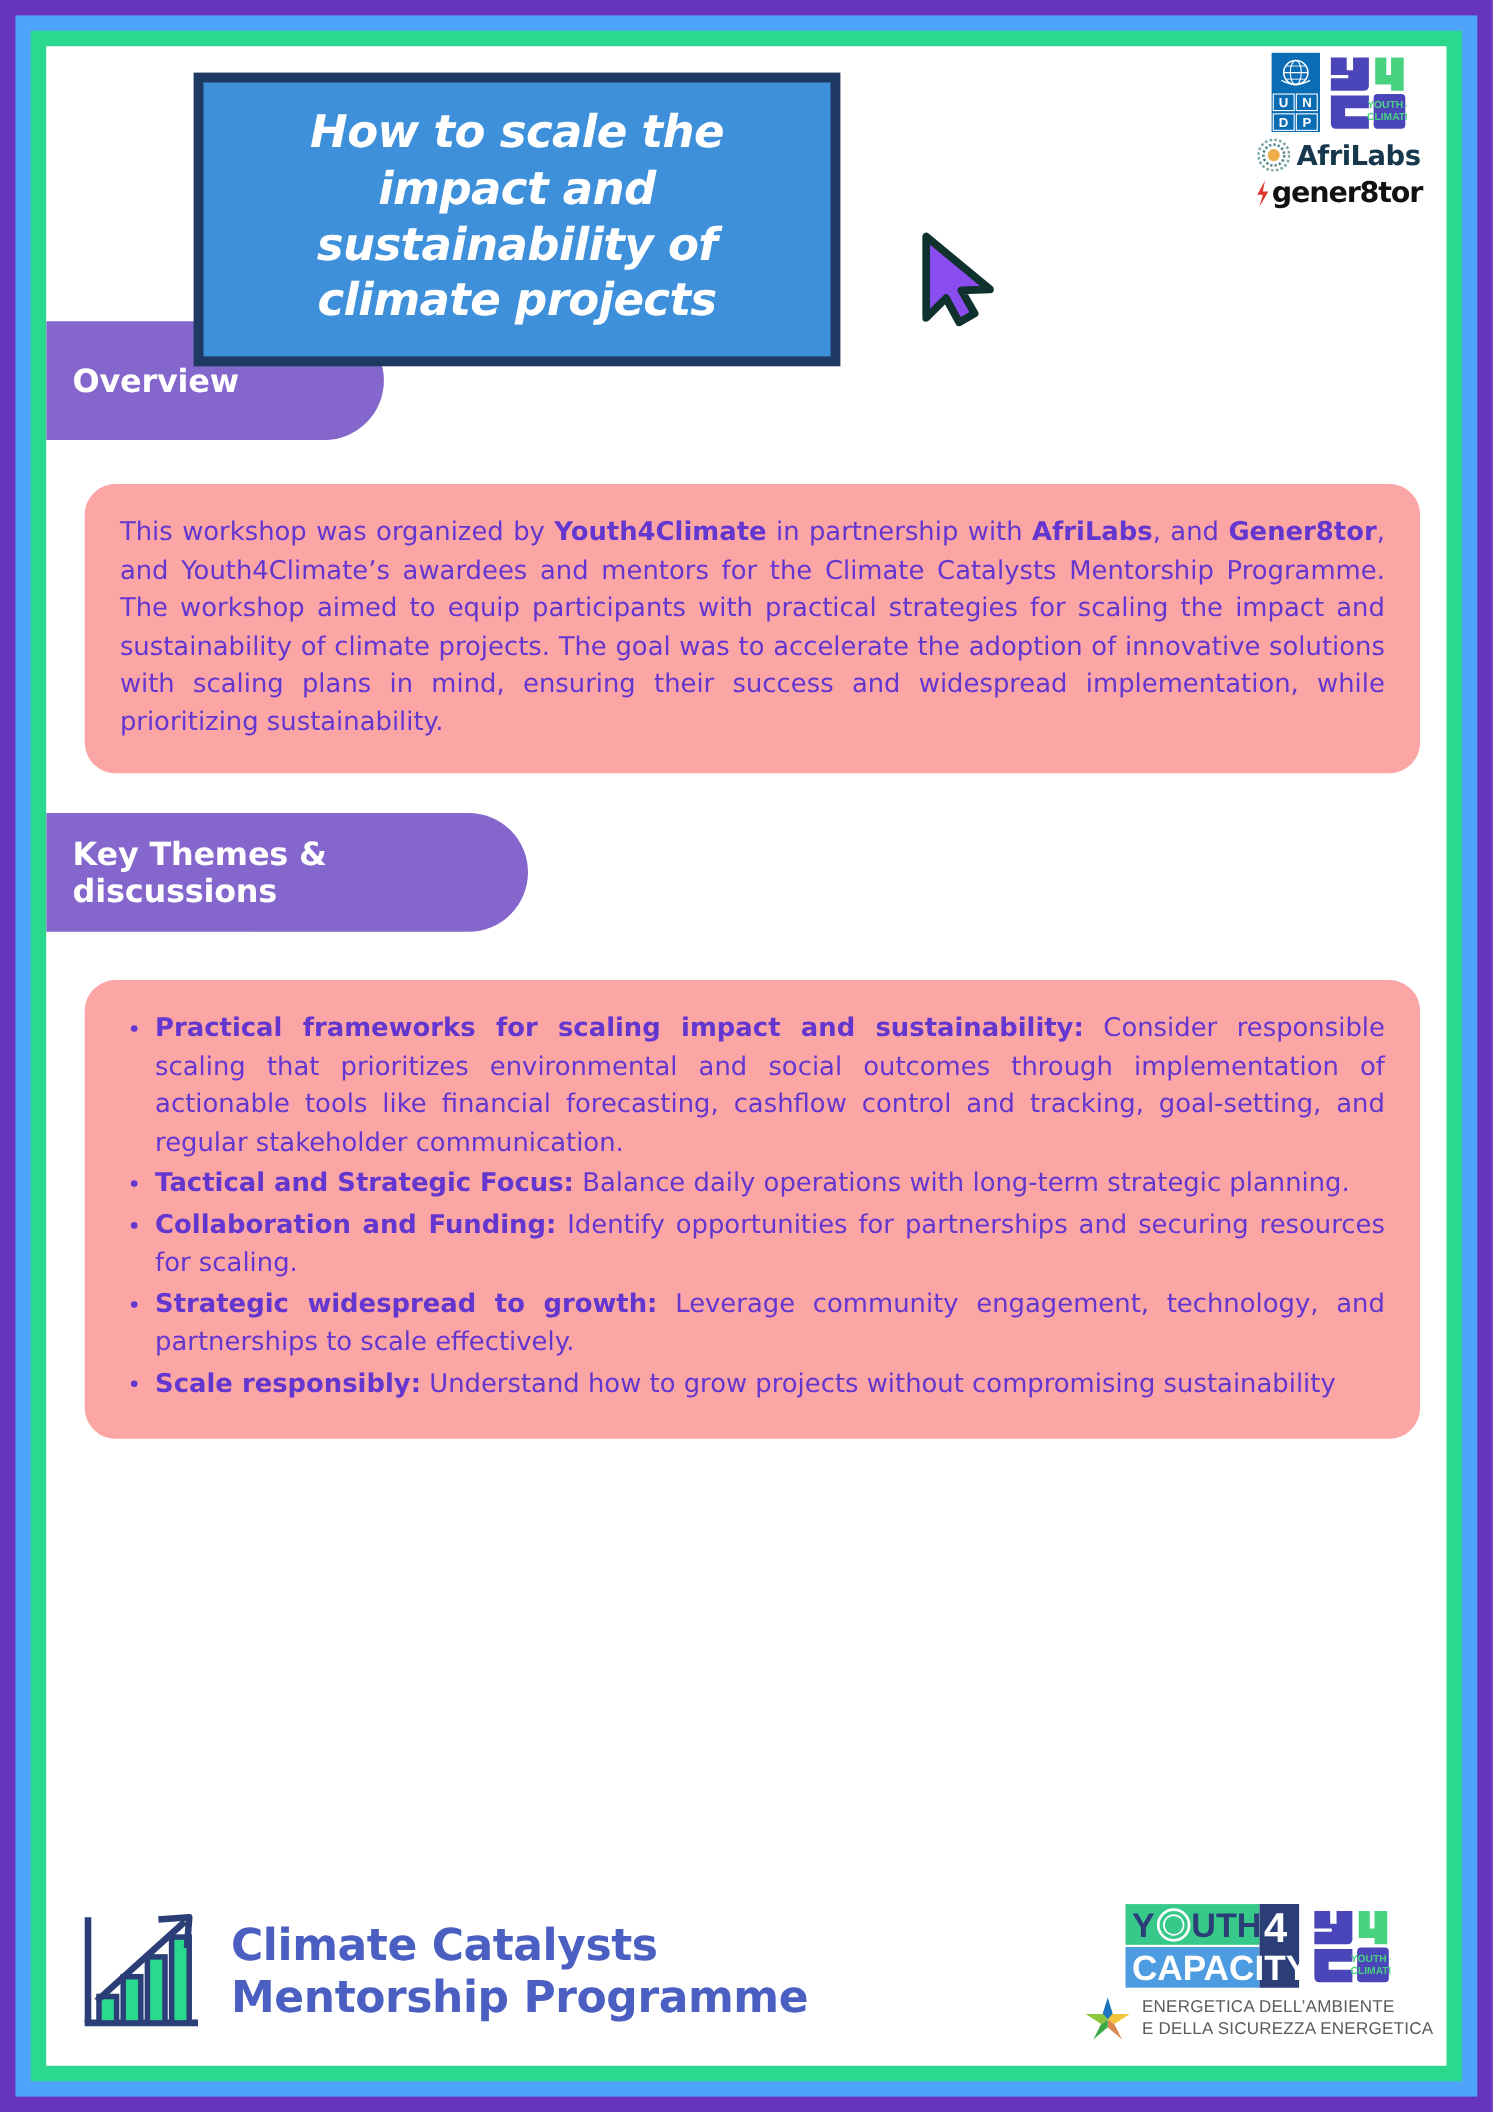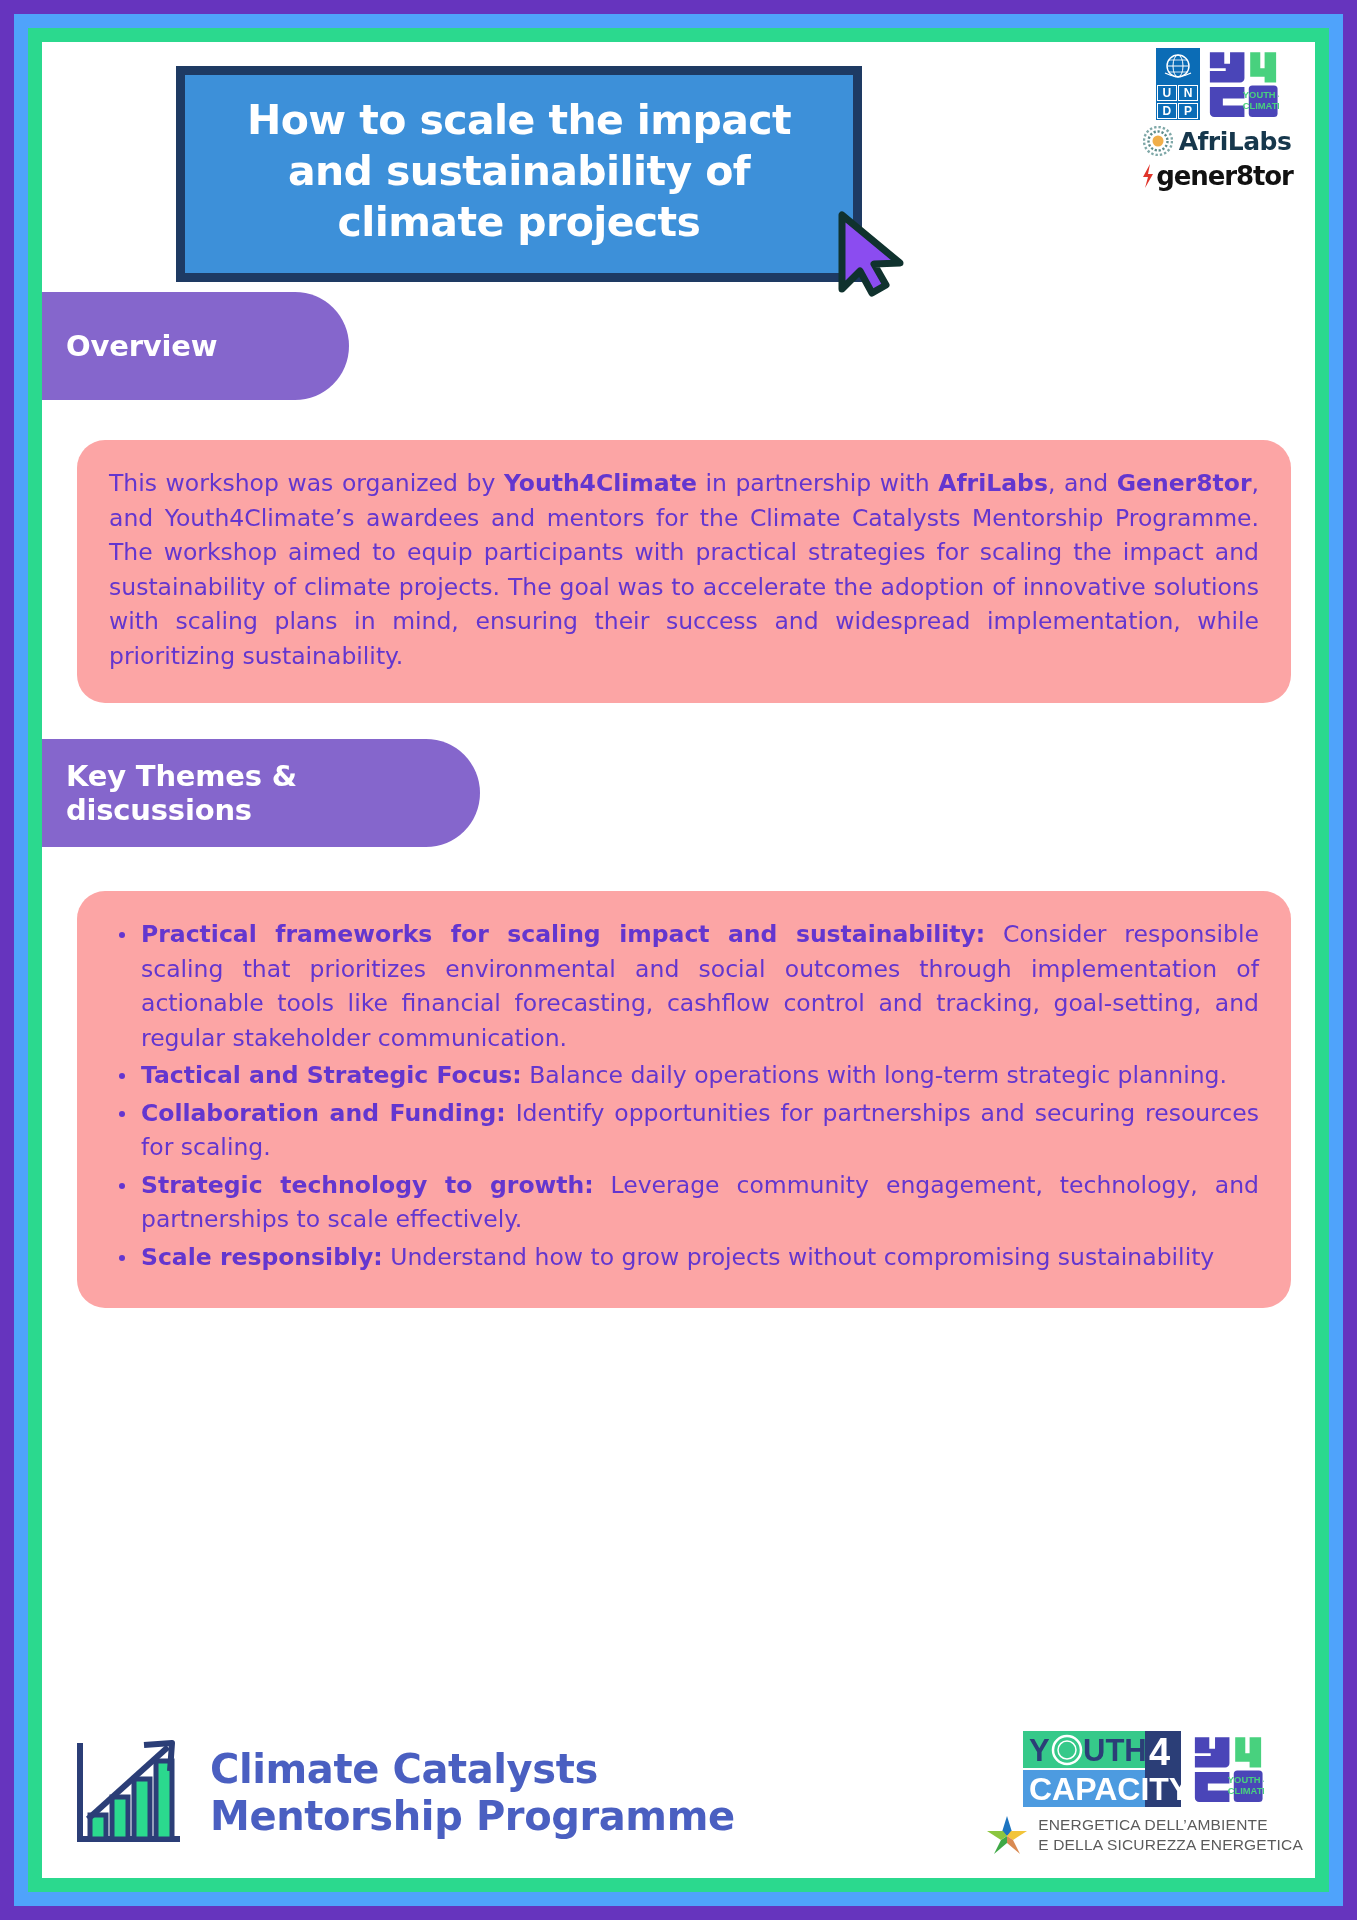--- a/index.html
+++ b/index.html
@@ -40,23 +40,24 @@
 
   
   .header {
     position: relative;
     height: 228px;
   }
   .title-box {
     position: absolute;
     left: 134px;
     top: 24px;
-    width: 686px;
+    width: 588px;
     background: #1E3A63;
     padding: 9px;
+    font-style: italic;
   }
   .title-inner {
     background: #3D90D9;
     padding: 20px 22px 26px 22px;
   }
   .title-text {
     color: #FFFFFF;
     font-size: 41px;
     line-height: 1.24;
     font-weight: bold;
@@ -321,21 +322,21 @@
     <p class="body-text" id="overview-para"><span>This workshop was organized by </span><b>Youth4Climate</b><span> in partnership with </span><b>AfriLabs</b><span>, and </span><b>Gener8tor</b><span>, and Youth4Climate’s awardees and mentors for the Climate Catalysts Mentorship Programme. The workshop aimed to equip participants with practical strategies for scaling the impact and sustainability of climate projects. The goal was to accelerate the adoption of innovative solutions with scaling plans in mind, ensuring their success and widespread implementation, while prioritizing sustainability.</span></p>
   </div>
 
   <div class="pill pill-themes">Key Themes &amp; discussions</div>
 
   <div class="card card-themes">
     <ul class="theme-list" id="themes-list">
               <li><span class="lead">Practical frameworks for scaling impact and sustainability:</span><span> Consider responsible scaling that prioritizes environmental and social outcomes through implementation of actionable tools like financial forecasting, cashflow control and tracking, goal-setting, and regular stakeholder communication.</span></li>
               <li><span class="lead">Tactical and Strategic Focus:</span><span> Balance daily operations with long-term strategic planning.</span></li>
               <li><span class="lead">Collaboration and Funding:</span><span> Identify opportunities for partnerships and securing resources for scaling.</span></li>
-              <li><span class="lead">Strategic technology to growth:</span><span> Leverage community engagement, technology, and partnerships to scale effectively.</span></li>
+              <li><span class="lead">Strategic widespread to growth:</span><span> Leverage community engagement, technology, and partnerships to scale effectively.</span></li>
               <li><span class="lead">Scale responsibly:</span><span> Understand how to grow projects without compromising sustainability</span></li>
             </ul>
   </div>
 
   <div class="footer">
 
     <div class="footer-left">
       <svg width="118" height="112" viewBox="0 0 118 112">
         <line x1="10" y1="6" x2="10" y2="102" stroke="#2B3E77" stroke-width="6"></line>
         <line x1="7" y1="102" x2="110" y2="102" stroke="#2B3E77" stroke-width="6"></line>

